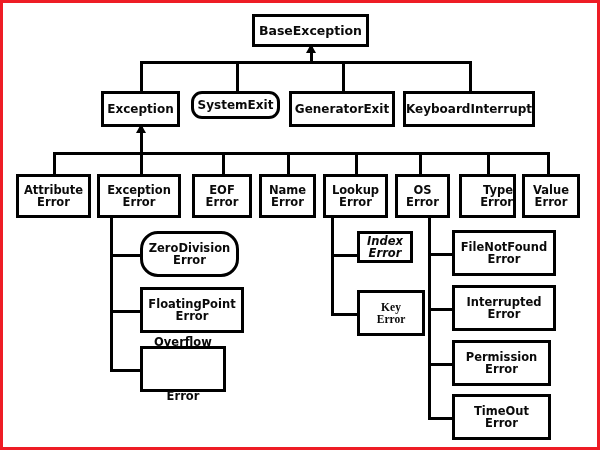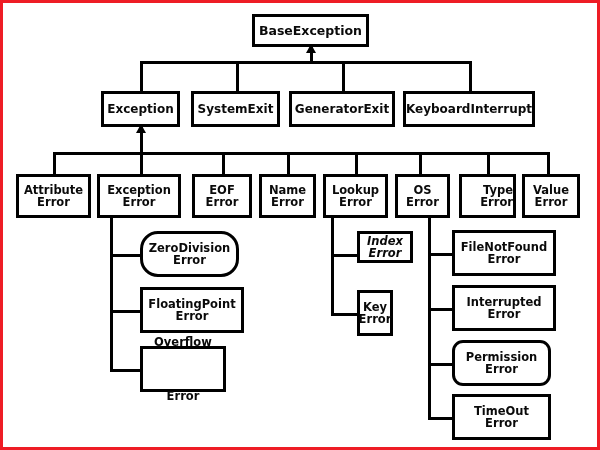--- a/index.html
+++ b/index.html
@@ -114,21 +114,21 @@
   <div class="hline" style="left:428px; top:363px; width:26px;"></div>
   <div class="hline" style="left:428px; top:417px; width:26px;"></div>
 
   <div class="node" style="left:101px; top:91px; width:79px; height:36px; font-size:12px;">
     <span class="ln">Exception</span>
   </div>
 
   <div class="node" style="left:252px; top:14px; width:117px; height:33px; font-size:12.5px;">
     <span class="ln">BaseException</span>
   </div>
-  <div class="node" style="left:191px; top:91px; width:89px; height:36px; font-size:12px;">
+  <div class="node" style="left:191px; top:91px; width:89px; height:28px; font-size:12px;border-radius:11px;">
     <span class="ln">SystemExit</span>
   </div>
   <div class="node" style="left:289px; top:91px; width:106px; height:36px; font-size:12px;">
     <span class="ln">GeneratorExit</span>
   </div>
   <div class="node" style="left:403px; top:91px; width:132px; height:36px; font-size:12px;">
     <span class="ln">KeyboardInterrupt</span>
   </div>
 
   <div class="node" style="left:16px; top:174px; width:75px; height:44px; font-size:11.5px;">
@@ -174,34 +174,34 @@
   </div>
   <div class="node" style="left:140px; top:346px; width:86px; height:46px; font-size:11.5px;gap:41px;">
     <span class="ln">Overflow</span>
     <span class="ln">Error</span>
   </div>
 
   <div class="node" style="left:357px; top:231px; width:56px; height:32px; font-size:11.5px;font-style:italic;">
     <span class="ln">Index</span>
     <span class="ln">Error</span>
   </div>
-  <div class="node" style="left:357px; top:290px; width:36px; height:46px; font-size:11.5px;">
+  <div class="node" style="left:357px; top:290px; width:68px; height:46px; font-size:11.5px;font-family:Liberation Serif, serif;">
     <span class="ln">Key</span>
     <span class="ln">Error</span>
   </div>
 
   <div class="node" style="left:452px; top:230px; width:104px; height:46px; font-size:11.5px;">
     <span class="ln">FileNotFound</span>
     <span class="ln">Error</span>
   </div>
   <div class="node" style="left:452px; top:285px; width:104px; height:46px; font-size:11.5px;">
     <span class="ln">Interrupted</span>
     <span class="ln">Error</span>
   </div>
-  <div class="node" style="left:452px; top:340px; width:99px; height:46px; font-size:11.5px;border-radius:11px;">
+  <div class="node" style="left:452px; top:340px; width:99px; height:46px; font-size:11.5px;">
     <span class="ln">Permission</span>
     <span class="ln">Error</span>
   </div>
   <div class="node" style="left:452px; top:394px; width:99px; height:46px; font-size:11.5px;">
     <span class="ln">TimeOut</span>
     <span class="ln">Error</span>
   </div>
 
   <div id="frame"></div>
 

